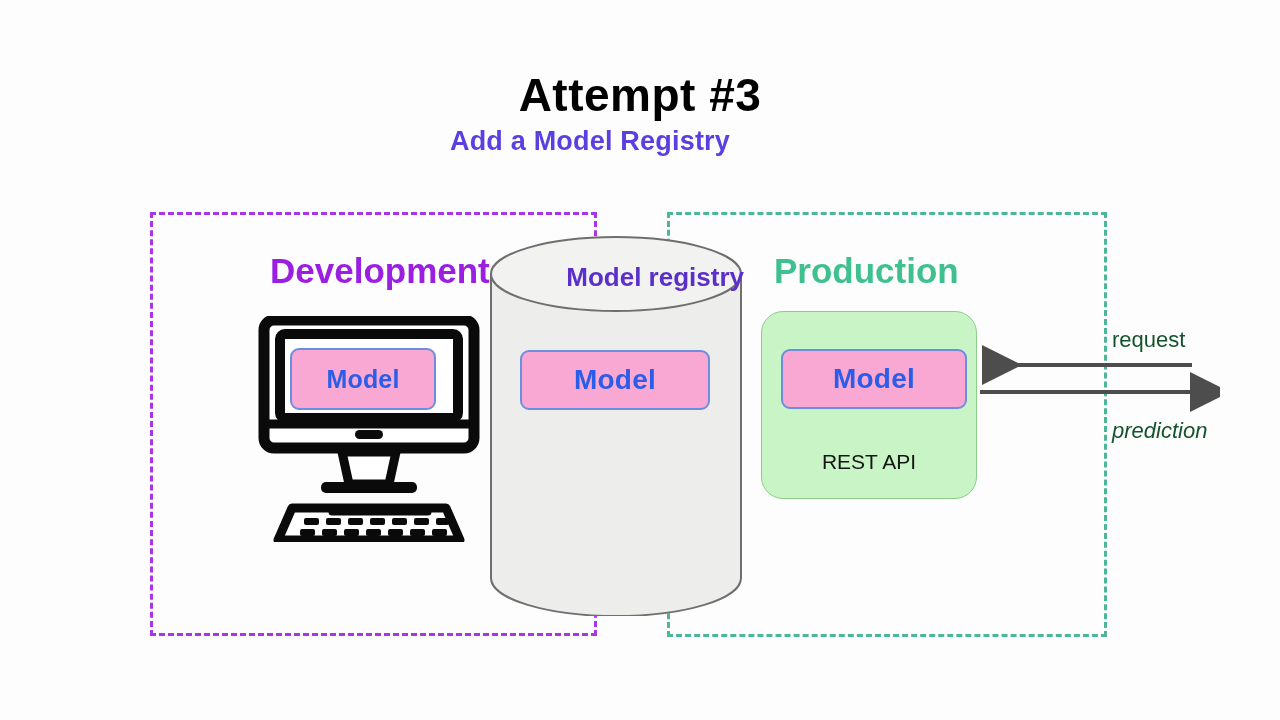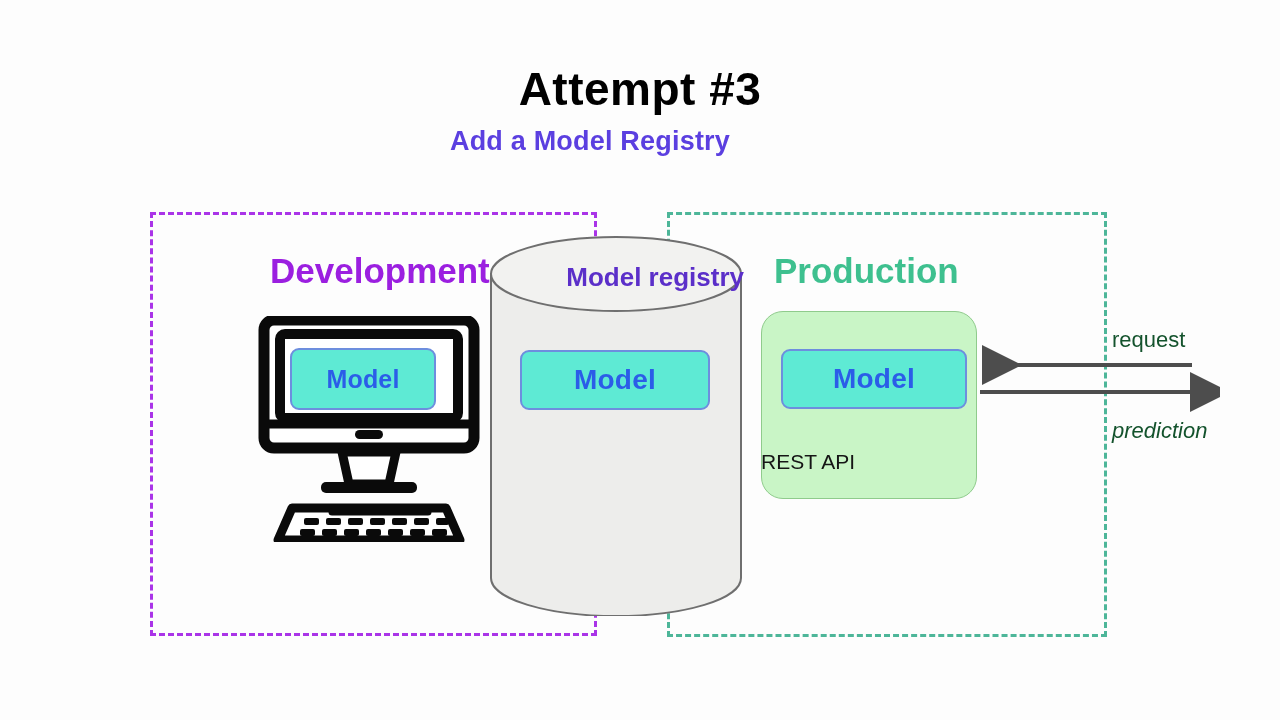--- a/index.html
+++ b/index.html
@@ -20,21 +20,21 @@
     position: absolute;
     left: 0; top: 0;
     width: 1280px;
     height: 720px;
   }
 
   
   .title {
     position: absolute;
     left: 0;
-    top: 62px;
+    top: 68px;
     width: 1280px;
     text-align: center;
     font-size: 46px;
     font-weight: 700;
     color: #000000;
     letter-spacing: 0.5px;
   }
   .subtitle {
     position: absolute;
     left: 0;
@@ -91,21 +91,21 @@
     left: 258px;
     top: 316px;
     width: 222px;
     height: 226px;
   }
 
   
   .model-chip {
     position: absolute;
     box-sizing: border-box;
-    background: #5eead4;
+    background: #f9a8d4;
     border: 2px solid #6d8ede;
     border-radius: 9px;
     color: #2b5de8;
     font-size: 28px;
     font-weight: 700;
     display: flex;
     align-items: center;
     justify-content: center;
     letter-spacing: 0.2px;
   }
@@ -159,21 +159,21 @@
     box-sizing: border-box;
     background: #c9f5c6;
     border: 1px solid #8fcb8c;
     border-radius: 22px;
   }
   .rest-api {
     position: absolute;
     left: 761px;
     top: 450px;
     width: 216px;
-    text-align: left;
+    text-align: center;
     font-size: 21px;
     font-weight: 400;
     color: #151515;
   }
 
   
   .arrows {
     position: absolute;
     left: 960px;
     top: 340px;

